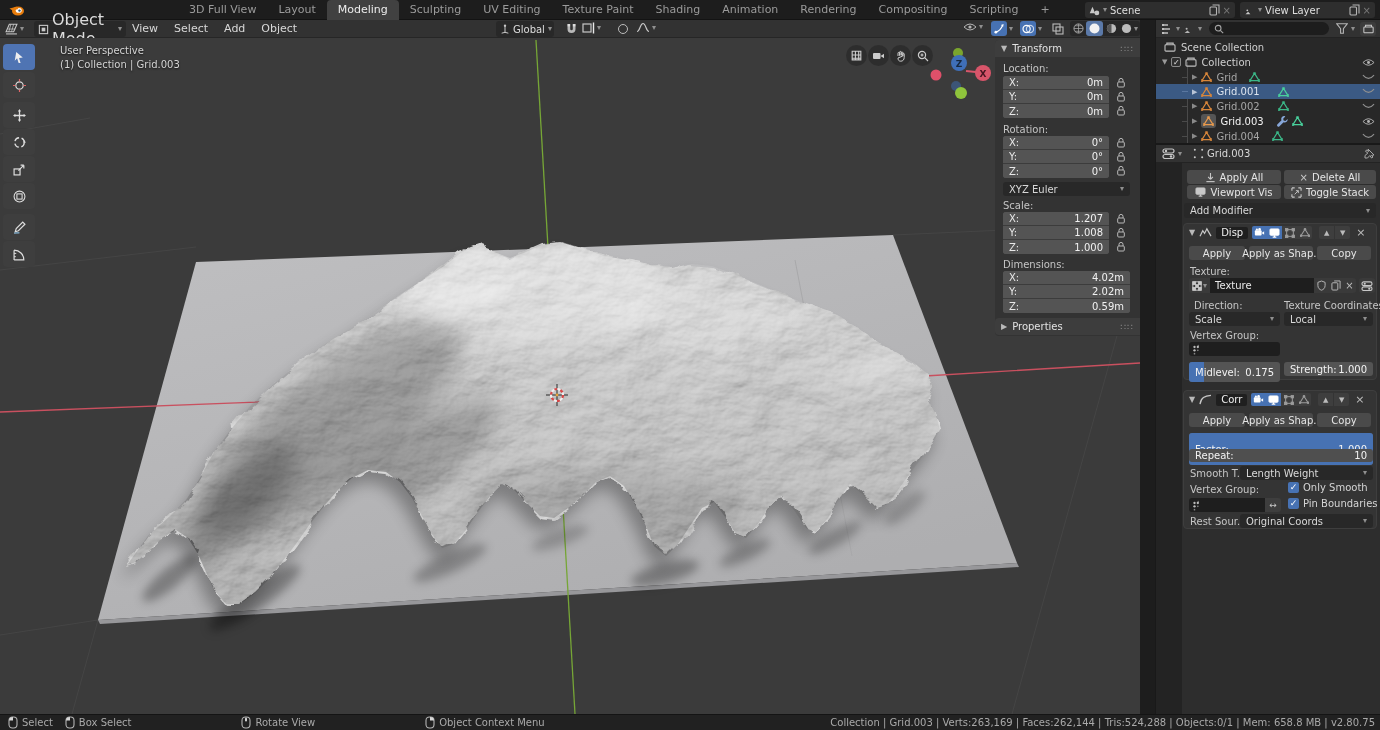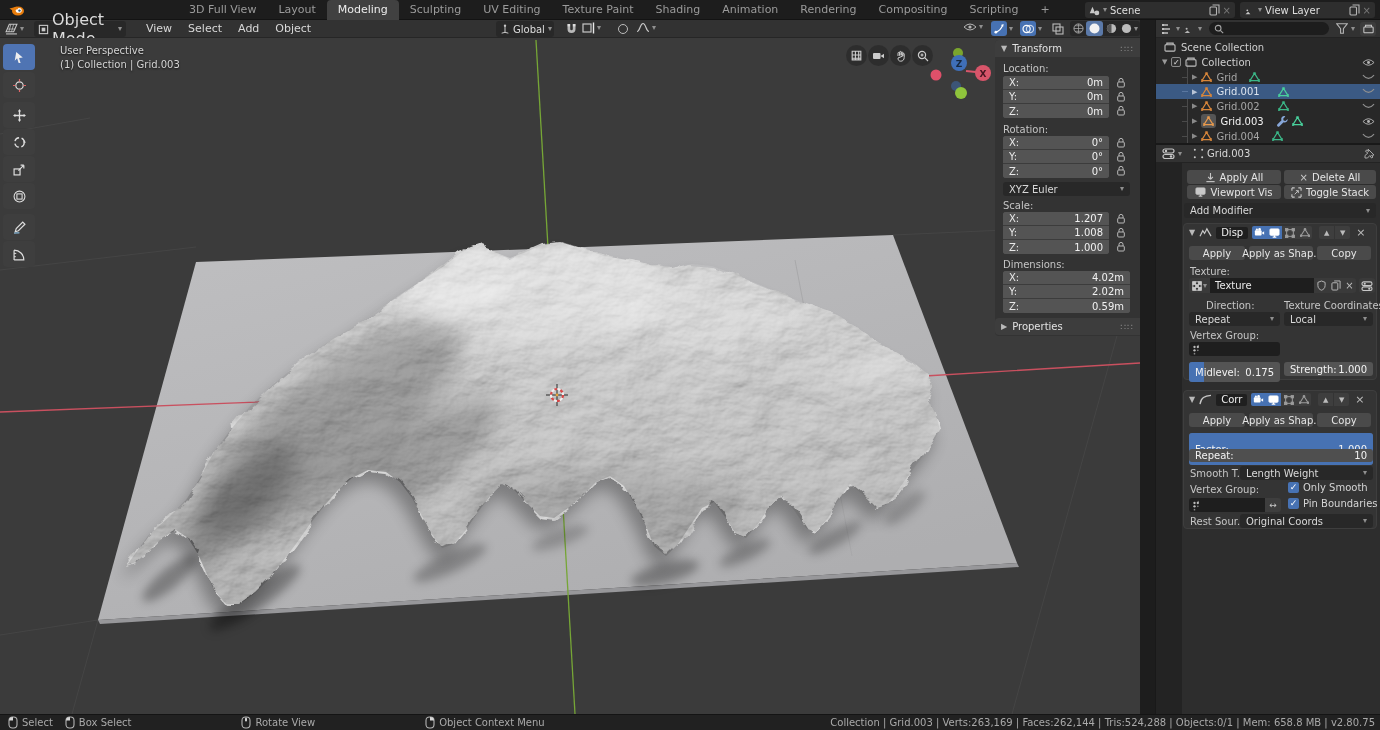--- a/index.html
+++ b/index.html
@@ -350,21 +350,21 @@
       </svg>
     <span class="chev">▾</span>
   </div>
   <div class="a chip" style="left:34px;top:1px;width:92px">
     <svg class="ic" width="11" height="11">
         <use href="#i-objmode"></use>
       </svg>
     <span style="color:#dcdcdc;font-size:16px;flex:1">Object Mode</span>
     <span class="chev">▾</span>
   </div>
-  <div class="a" style="left:138px;top:0">
+  <div class="a" style="left:124px;top:0">
     <span class="hmenu">View</span><span class="hmenu">Select</span><span class="hmenu">Add</span><span class="hmenu">Object</span>
   </div>
   <div class="a chip" style="left:496px;top:1px;width:58px">
     <svg class="ic" width="10" height="10">
         <use href="#i-axis"></use>
       </svg>
     <span style="color:#dcdcdc;font-size:10px;flex:1">Global</span>
     <span class="chev">▾</span>
   </div>
   <svg class="a ic" style="left:566px;top:3px" width="11" height="12" fill="#b8b8b8">
@@ -956,24 +956,24 @@
             <use href="#i-copyd"></use>
           </svg>
         </span>
       <span style="display:flex;background:#3a3a3a;height:15px;width:13px;align-items:center;justify-content:center;border-radius:0 3px 3px 0;color:#bbb;font-size:10px">×</span>
       <span style="display:flex;background:#3a3a3a;height:15px;width:16px;align-items:center;justify-content:center;border-radius:3px;margin-left:3px">
           <svg class="ic" width="12" height="10">
             <use href="#i-propsed"></use>
           </svg>
         </span>
     </div>
-    <div class="lbl" style="position:absolute;left:22px;top:76px">Direction:</div>
+    <div class="lbl" style="position:absolute;left:10px;top:76px">Direction:</div>
     <div class="lbl" style="position:absolute;left:100px;top:76px">Texture Coordinates:</div>
     <div class="dd" style="position:absolute;left:5px;top:88px;width:91px">
-        <span>Repeat</span>
+        <span>Scale</span>
         <span class="chev">▾</span>
       </div>
     <div class="dd" style="position:absolute;left:100px;top:88px;width:89px">
         <span>Local</span>
         <span class="chev">▾</span>
       </div>
     <div class="lbl" style="position:absolute;left:6px;top:106px">Vertex Group:</div>
     <div style="position:absolute;left:5px;top:118px;width:91px;height:14px;background:#1e1e1e;border-radius:3px;display:flex;align-items:center;padding:0 3px">
         <svg class="ic" width="10" height="11">
           <use href="#i-vgrp"></use>

